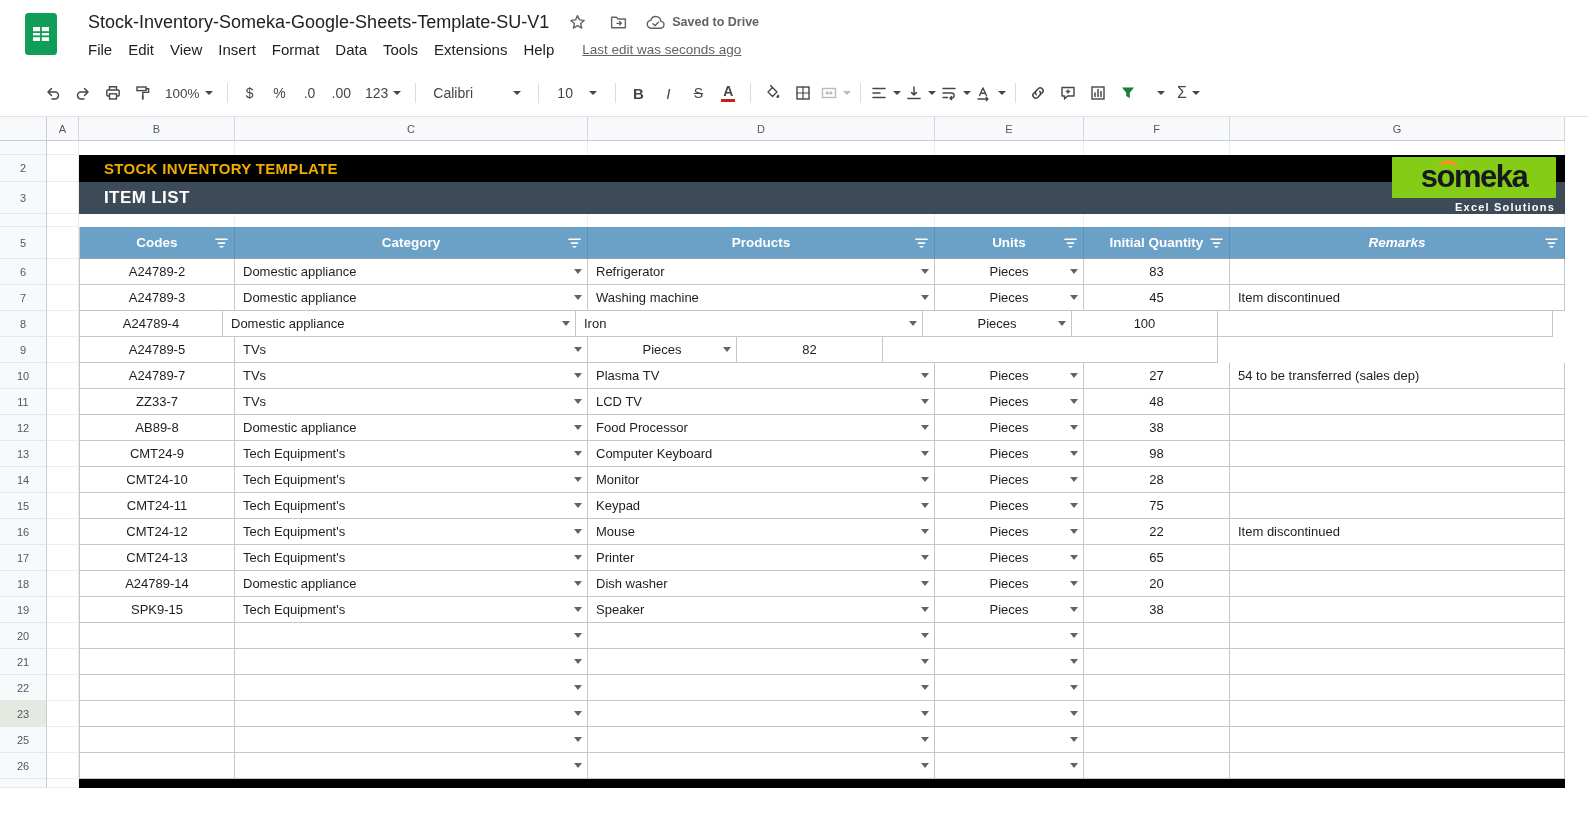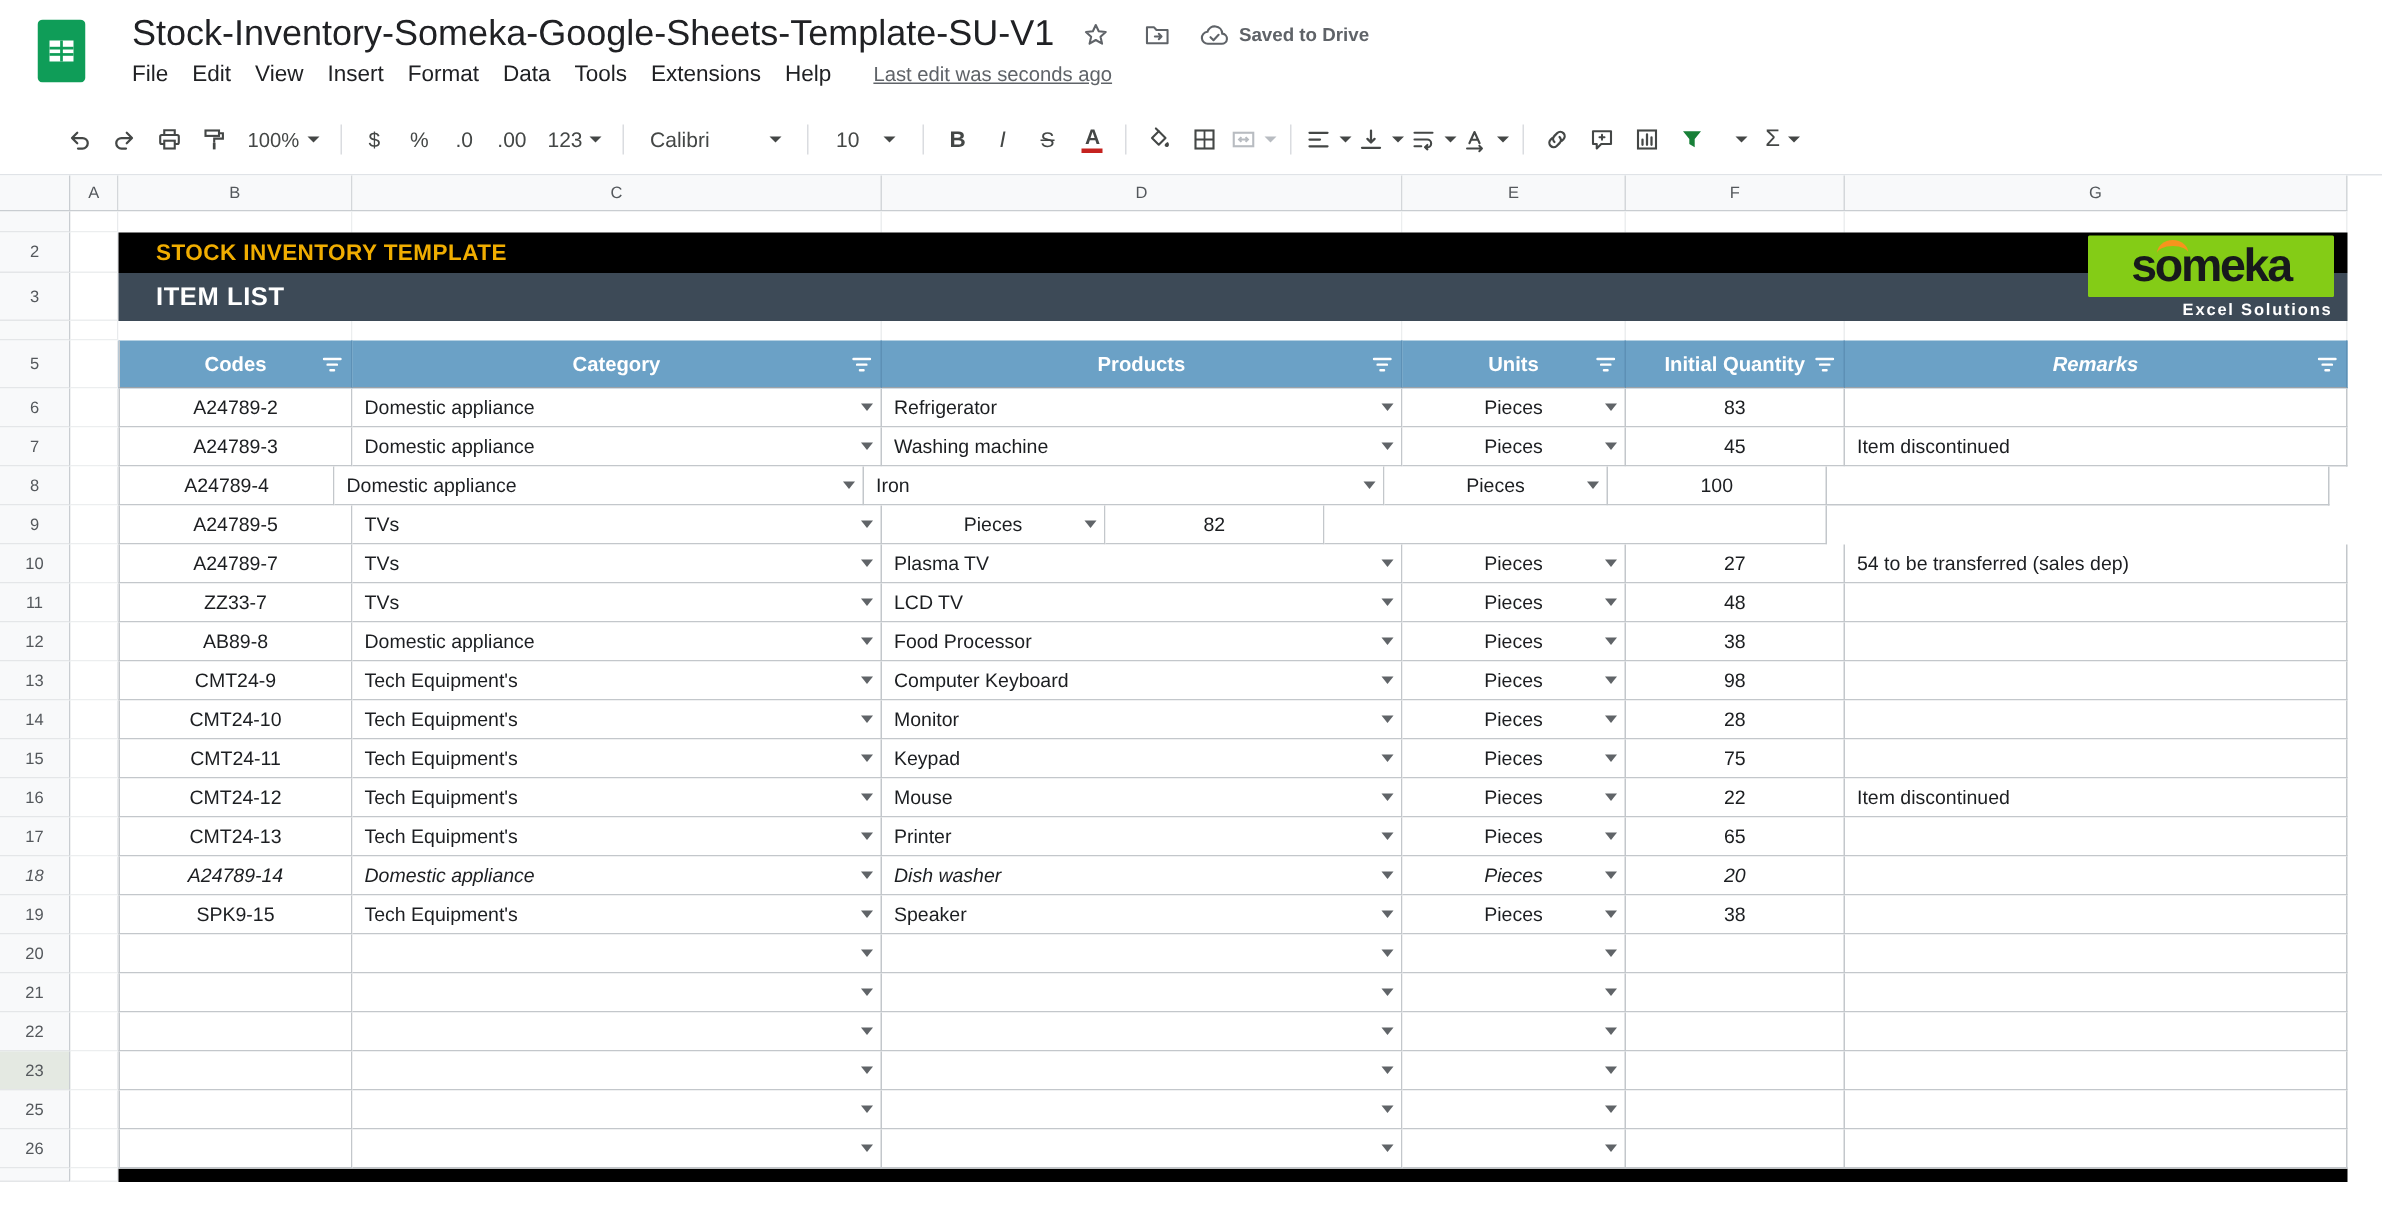--- a/index.html
+++ b/index.html
@@ -5,21 +5,21 @@
 <style>
 *{box-sizing:border-box;margin:0;padding:0}
 html,body{width:1588px;height:814px}
 body{font-family:"Liberation Sans",sans-serif;background:#fff;overflow:hidden;position:relative}
 button{background:none;border:none;font-family:inherit;cursor:default;color:#444746}
 
 
 .titlebar{height:70px;position:relative}
 .app-logo{position:absolute;left:25px;top:13px}
 .title-row{position:absolute;left:88px;top:9px;display:flex;align-items:center;gap:15px}
-.doc-title{font-size:24px;color:#202124;white-space:nowrap}
+.doc-title{font-size:18px;color:#202124;white-space:nowrap}
 .ticon{display:flex;align-items:center;justify-content:center;width:26px;height:26px;border-radius:50%}
 .saved{display:flex;align-items:center;gap:6px;color:#5f6368;font-size:12.5px;font-weight:bold}
 .menubar{position:absolute;left:80px;top:38px;display:flex;align-items:center}
 .menu-items{display:flex}
 .menu-item{font-size:15px;color:#202124;padding:3px 8px;border-radius:4px}
 .last-edit{margin-left:20px;font-size:13.5px;color:#5f6368;text-decoration:underline}
 
 
 .toolbar{height:47px;display:flex;align-items:center;padding-left:38px;border-bottom:1px solid #e0e3e7}
 .tbtn{height:28px;min-width:26px;display:flex;align-items:center;justify-content:center;border-radius:4px;color:#444746;font-size:13.5px;margin:0 2px;white-space:nowrap}
@@ -458,21 +458,21 @@
       <div class="grow" style="height: 26px;">
         <div class="rh">17</div>
         <div class="acell"></div>
         <div class="cell c-center first" style="width: 156px;">CMT24-13</div>
         <div class="cell c-left" style="width: 353px;">Tech Equipment's<div class="ddarrow"></div></div>
         <div class="cell c-left" style="width: 347px;">Printer<div class="ddarrow"></div></div>
         <div class="cell c-center" style="width: 149px;">Pieces<div class="ddarrow"></div></div>
         <div class="cell c-center" style="width: 146px;">65</div>
         <div class="cell c-left" style="width: 335px;"></div>
       </div>
-      <div class="grow" style="height: 26px; font-style: italic;">
+      <div class="grow" style="height: 26px;">
         <div class="rh">18</div>
         <div class="acell"></div>
         <div class="cell c-center first" style="width: 156px;">A24789-14</div>
         <div class="cell c-left" style="width: 353px;">Domestic appliance<div class="ddarrow"></div></div>
         <div class="cell c-left" style="width: 347px;">Dish washer<div class="ddarrow"></div></div>
         <div class="cell c-center" style="width: 149px;">Pieces<div class="ddarrow"></div></div>
         <div class="cell c-center" style="width: 146px;">20</div>
         <div class="cell c-left" style="width: 335px;"></div>
       </div>
       <div class="grow" style="height: 26px;">

